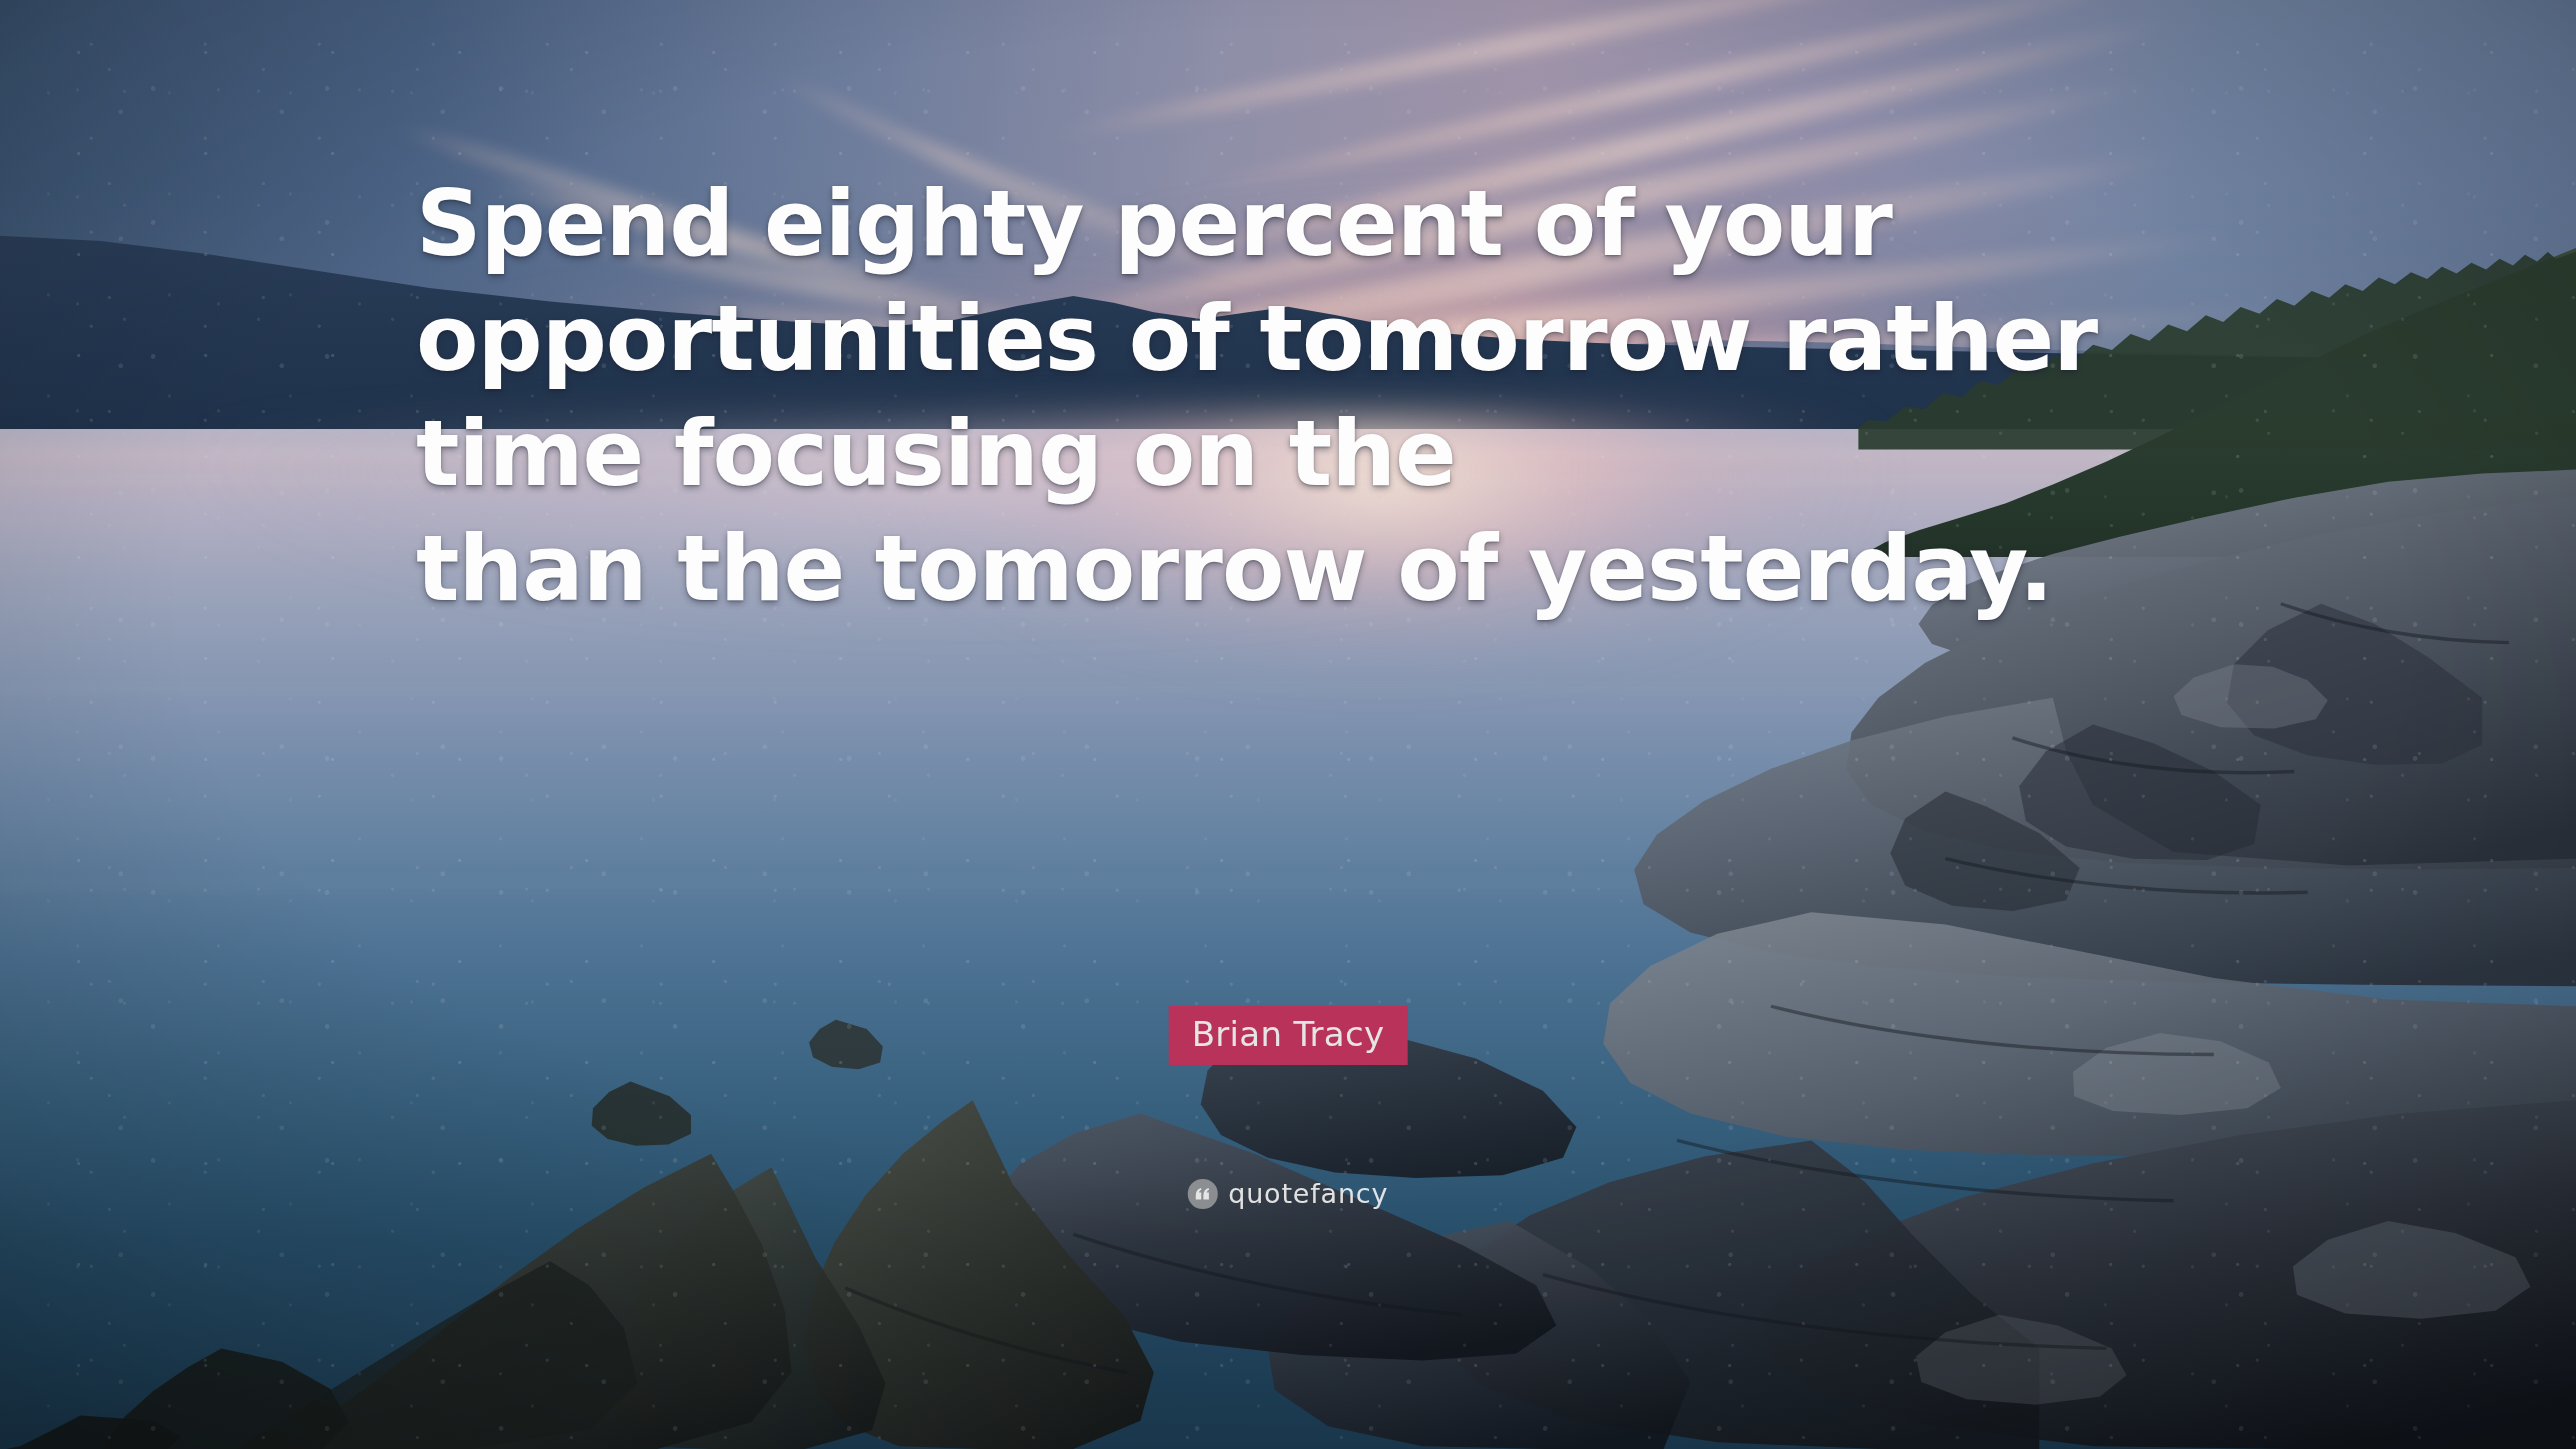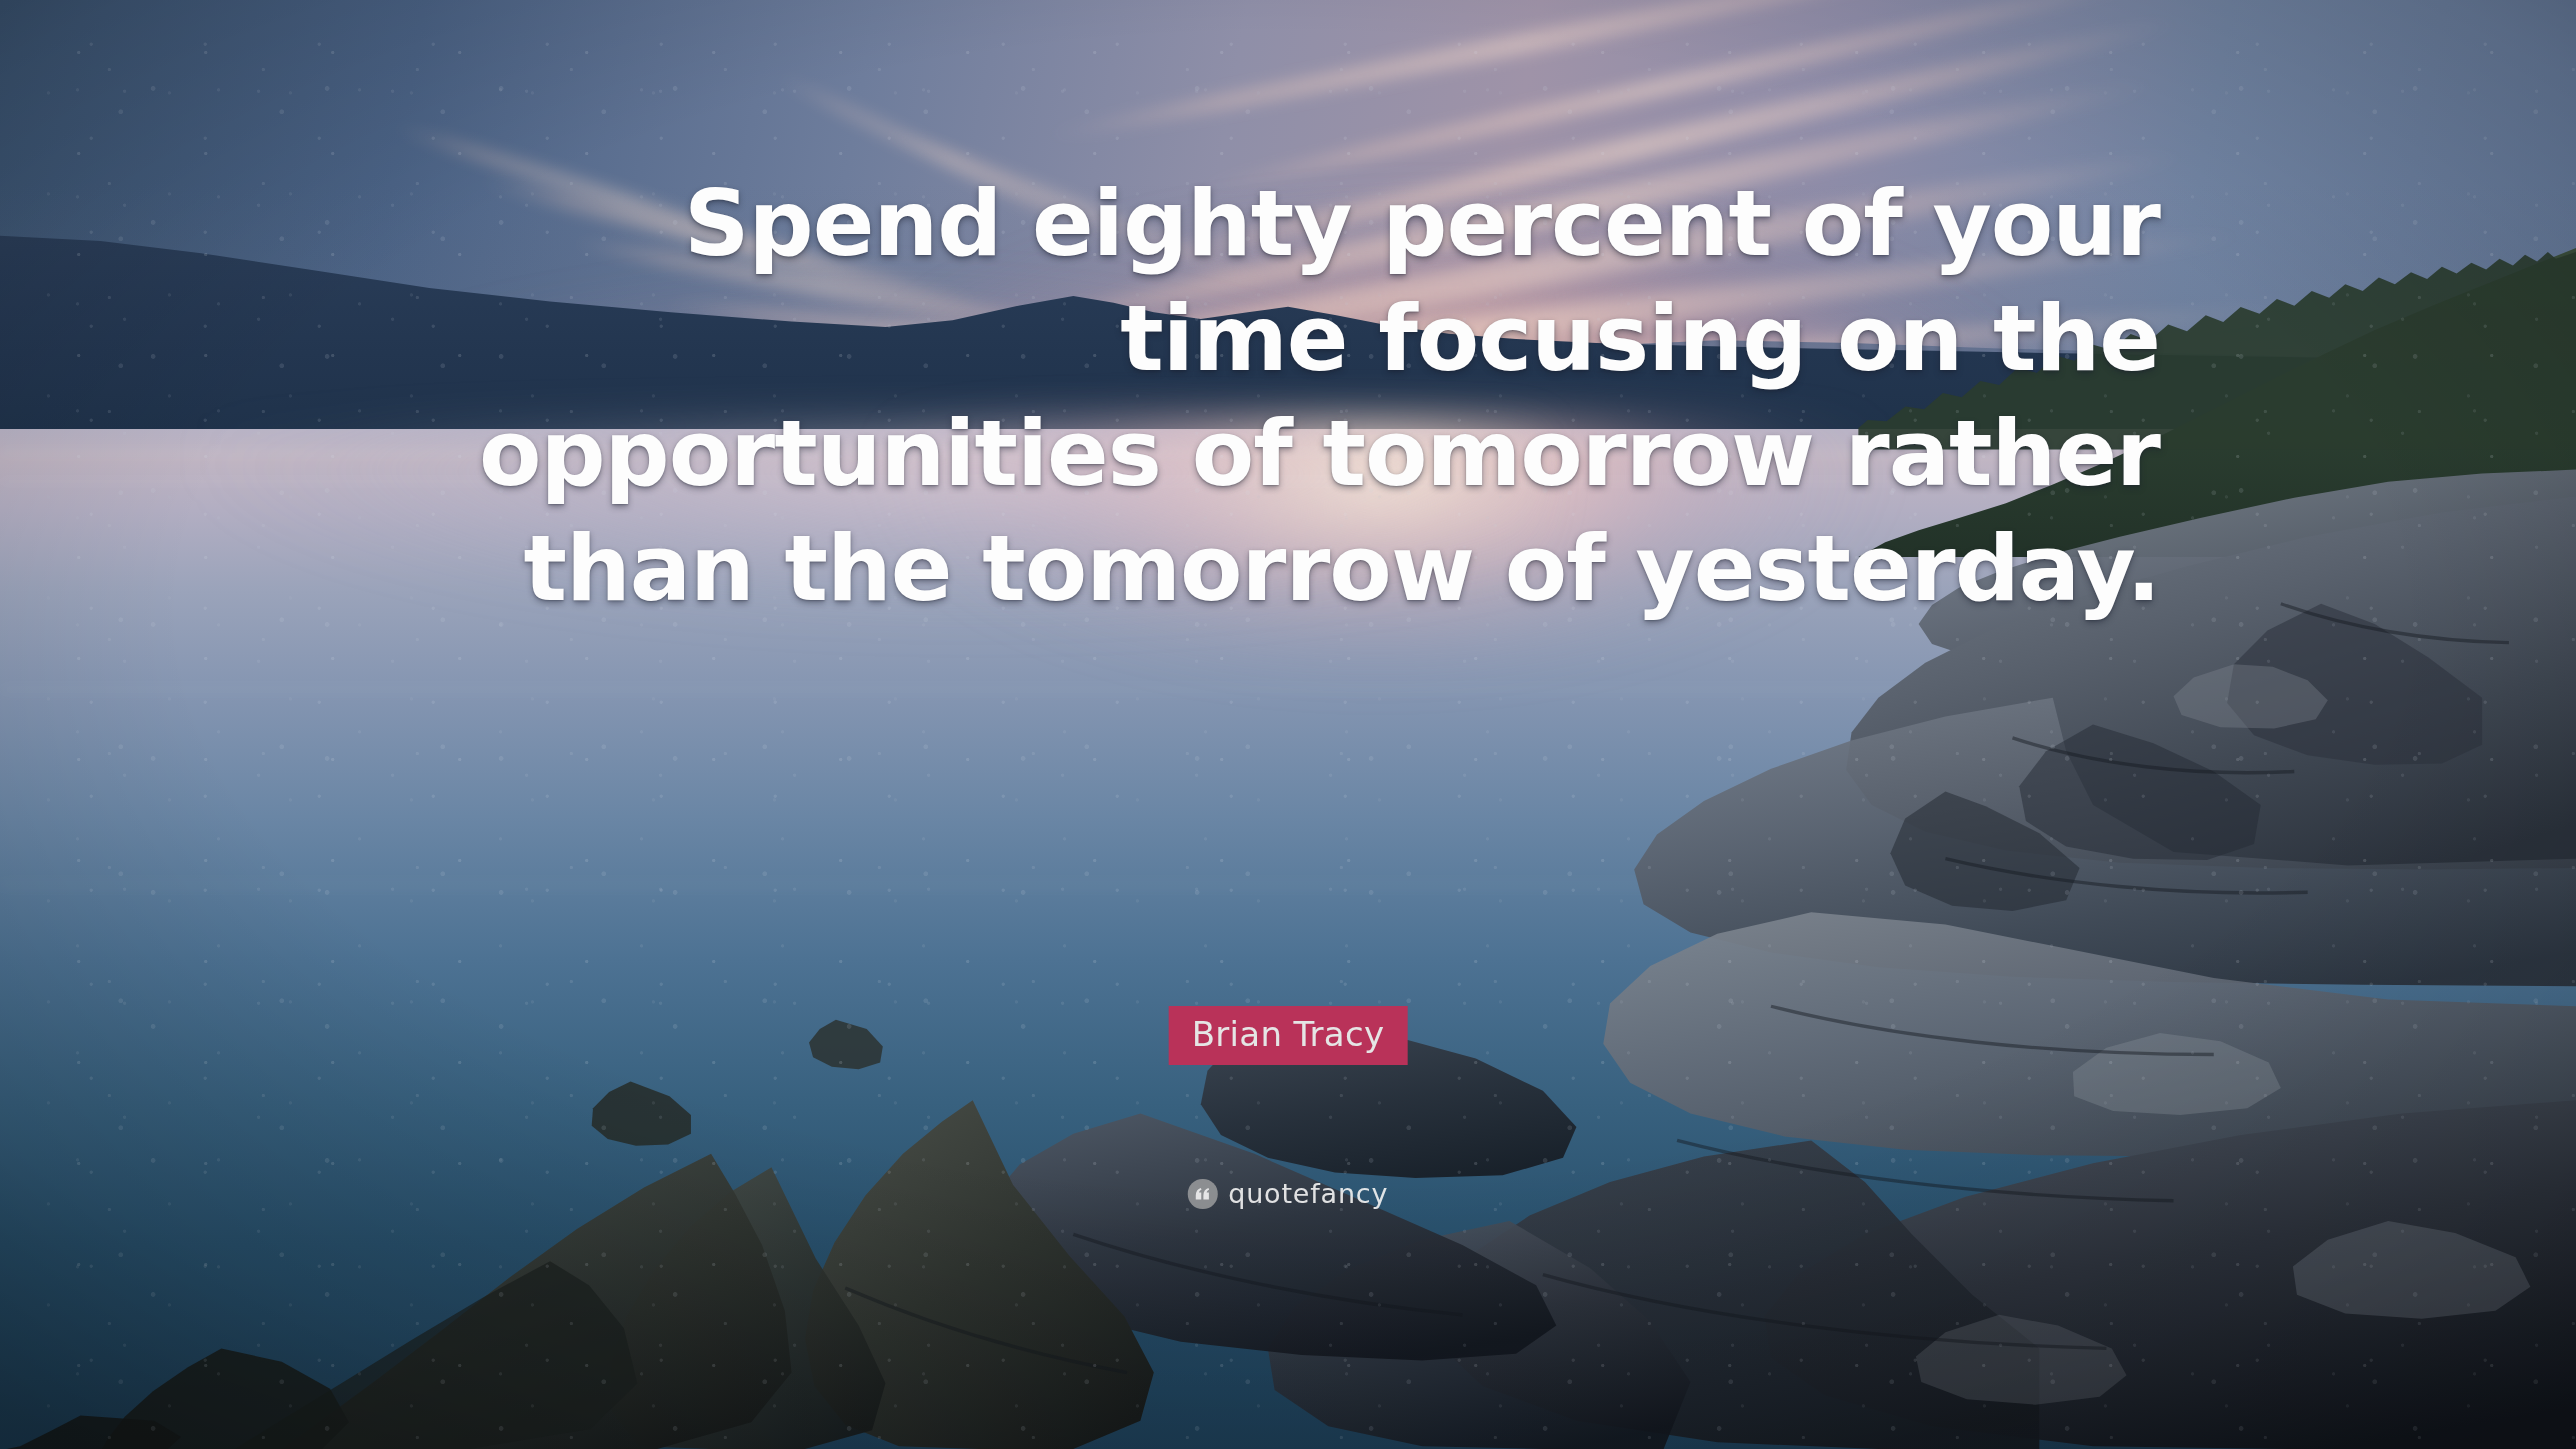--- a/index.html
+++ b/index.html
@@ -207,21 +207,21 @@
     position: absolute;
     inset: 0;
   }
 
   .quote-block {
     position: absolute;
     left: 50%;
     top: 166px;
     transform: translateX(-50%);
     width: 1744px;
-    text-align: right;
+    text-align: left;
   }
   .quote-line {
     display: block;
     color: #fdfdfd;
     font-family: "DejaVu Sans", "Liberation Sans", sans-serif;
     font-weight: 700;
     font-size: 91px;
     line-height: 115px;
     letter-spacing: -1px;
     white-space: nowrap;
@@ -472,22 +472,22 @@
       <div class="rock-speckle"></div>
     </div>
 
     <div class="vignette"></div>
   </div>
 
   <div class="overlay">
 
     <div class="quote-block">
       <span class="quote-line">Spend eighty percent of your</span>
+      <span class="quote-line">opportunities of tomorrow rather</span>
       <span class="quote-line">time focusing on the</span>
-      <span class="quote-line">opportunities of tomorrow rather</span>
       <span class="quote-line">than the tomorrow of yesterday.</span>
     </div>
 
     <div class="author-badge">Brian Tracy</div>
 
     <div class="watermark">
       <span class="wm-badge">
         <svg width="17.4" height="17.4" viewBox="0 0 26 26" aria-hidden="true">
           <path d="M3 15.5 C3 9.6 5.9 5.8 10.6 4.4 L11.6 7.1 C9.2 8.1 8.0 9.6 7.9 11.3 L11.2 11.3 L11.2 21.6 L3 21.6 Z" fill="#f4f4f4"></path>
           <path d="M14.4 15.5 C14.4 9.6 17.3 5.8 22.0 4.4 L23.0 7.1 C20.6 8.1 19.4 9.6 19.3 11.3 L22.6 11.3 L22.6 21.6 L14.4 21.6 Z" fill="#f4f4f4"></path>

